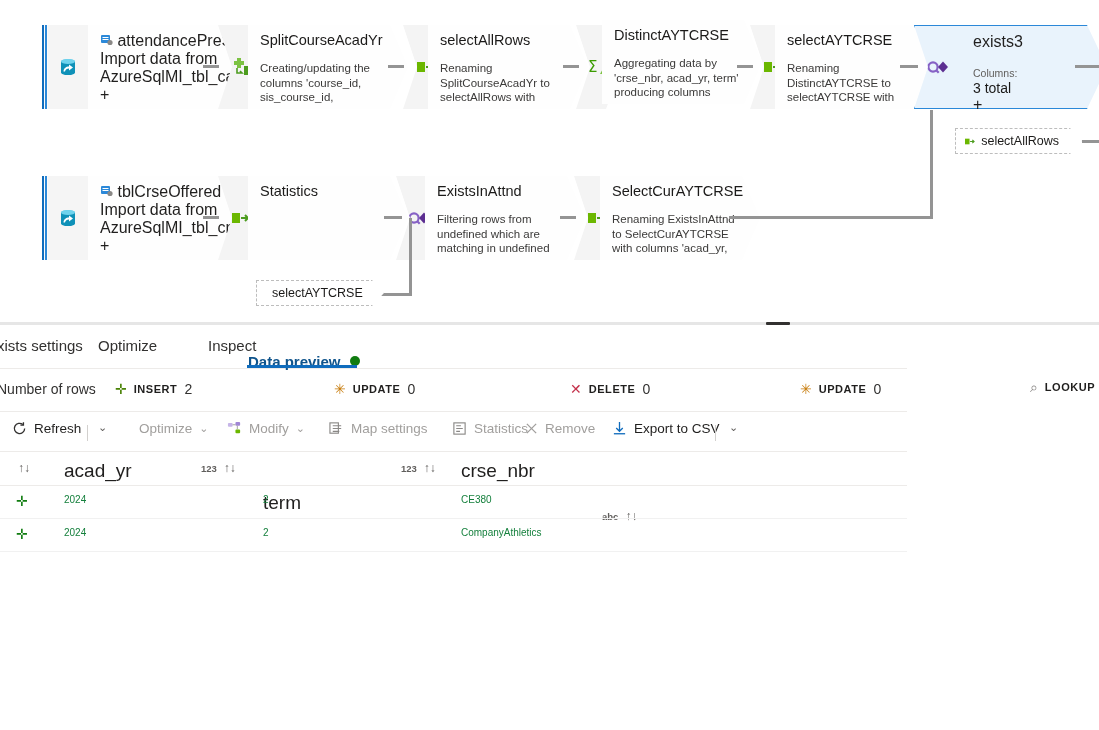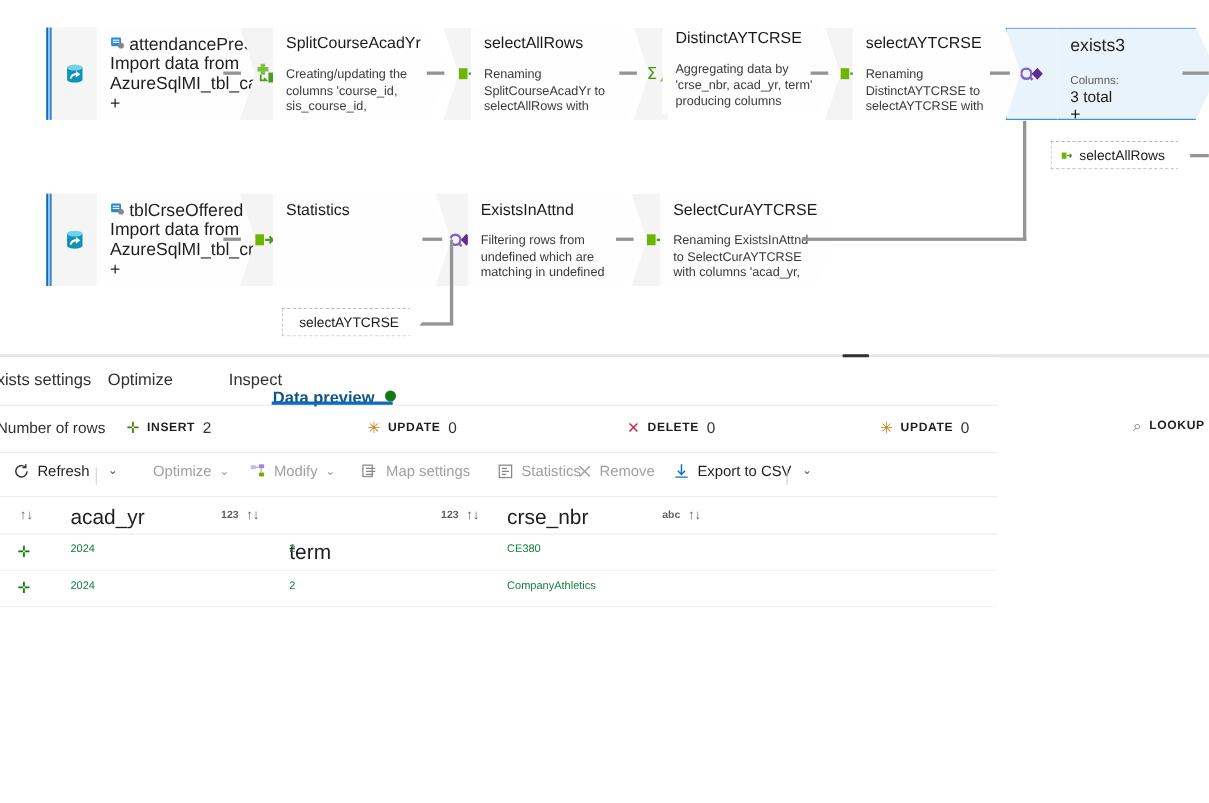--- a/index.html
+++ b/index.html
@@ -435,21 +435,21 @@
       <div class="hcell" style="left:263px;margin-top:32px;">
         <span>term</span>
       </div>
       <div class="hmeta" style="left:401px;">
         <span class="tp">123</span>
         <span class="sort">↑↓</span>
       </div>
       <div class="hcell" style="left:461px;">
         <span>crse_nbr</span>
       </div>
-      <div class="hmeta" style="left:602px;">
+      <div class="hmeta" style="left:602px;margin-top:48px;">
         <span class="tp">abc</span>
         <span class="sort">↑↓</span>
       </div>
     </div>
 
     <div class="row">
       <span class="rplus">✛</span>
       <span class="cell" style="left:64px;">2024</span>
       <span class="cell" style="left:263px;">2</span>
       <span class="cell" style="left:461px;">CE380</span>

